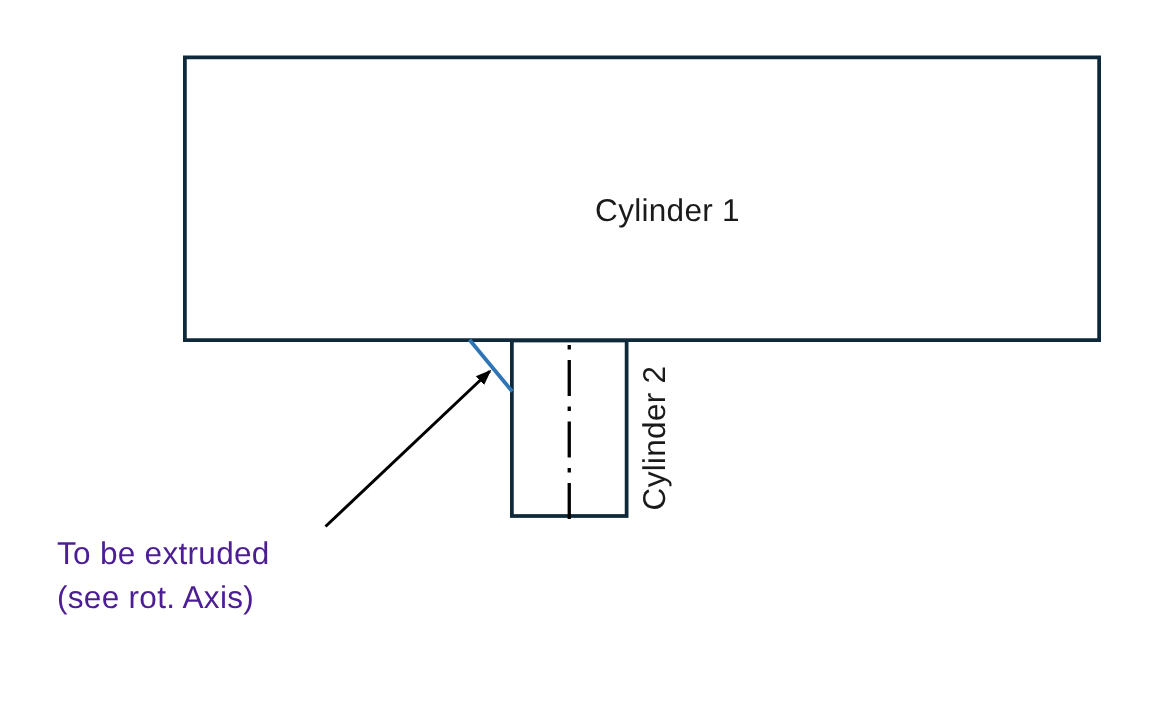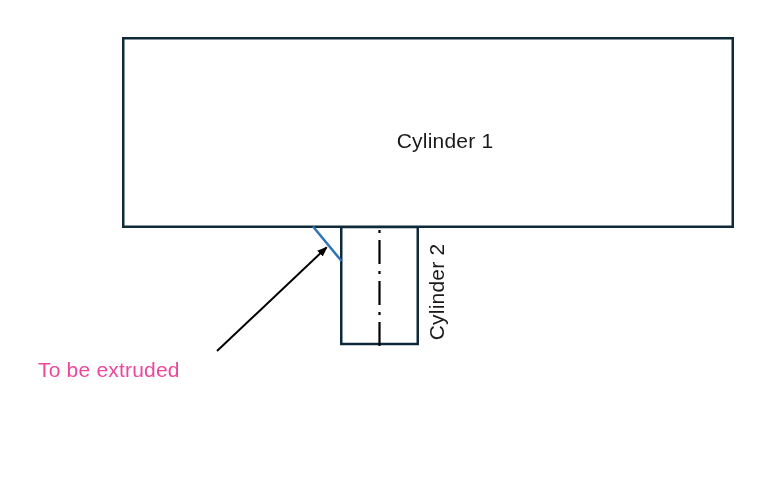--- a/index.html
+++ b/index.html
@@ -34,21 +34,21 @@
   }
   #cylinder2-label {
     left: 437px;
     top: 292px;
     transform: translate(-50%, -50%) rotate(-90deg);
   }
   #annotation-text {
     position: absolute;
     left: 38px;
     top: 355px;
-    color: #ec4899;
+    color: #4c1d95;
     font-size: 21px;
     line-height: 29px;
     letter-spacing: 0.2px;
   }
 </style>
 </head>
 <body>
 
 <div id="canvas">
 
@@ -69,15 +69,16 @@
 
     <line x1="217" y1="351" x2="326.5" y2="247.5" stroke-width="2" marker-end="url(#arrowhead)" stroke="#000000"></line>
   </svg>
 
   <div id="cylinder1-label" class="label">Cylinder 1</div>
 
   <div id="cylinder2-label" class="label">Cylinder 2</div>
 
   <div id="annotation-text">
     <div>To be extruded</div>
+    <div>(see rot. Axis)</div>
   </div>
 
 </div>
 
 </body></html>

